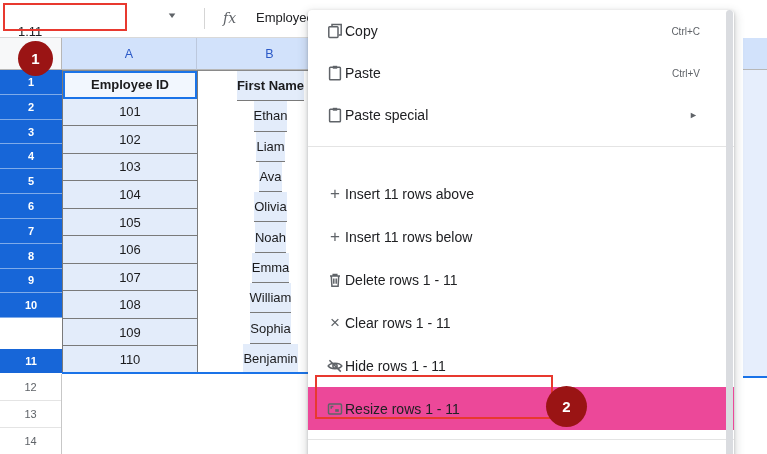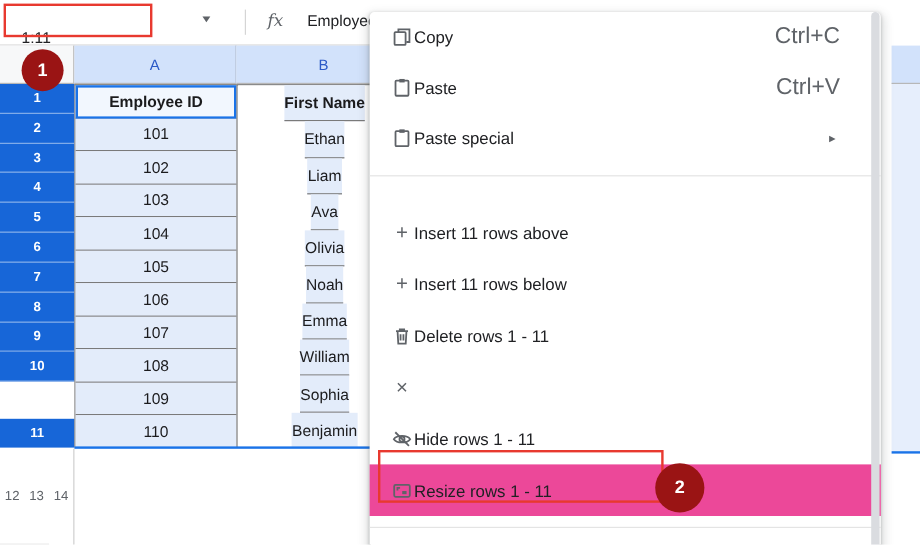--- a/index.html
+++ b/index.html
@@ -26,37 +26,37 @@
   .rowheads .rh { flex:1; background:#1766d8; color:#fff; font-size:11px; font-weight:bold; display:flex; align-items:center; justify-content:center; border-bottom:1px solid rgba(255,255,255,.45); }
   .rowheads .rh:last-child { border-bottom:none;margin-top:31px; }
   .colstack { position:absolute; top:70px; height:303px; display:flex; flex-direction:column; border-left:1px solid #7a7a7a; border-top:1px solid #8a8a8a; z-index:1; }
   .colstack.a { left:62px; width:135px; }
   .colstack.b { left:197px; width:146px;align-items:center; }
   .colstack .cell { flex:1; background:#e3ecfa; border-bottom:1px solid #7a7a7a; display:flex; align-items:center; justify-content:center; font-size:13px; color:#1b1b1d; }
   .colstack .cell:last-child { border-bottom:none; }
   .cell.hdr { font-weight:bold; }
   .cell.active { outline:2px solid #1a73e8; outline-offset:-2px; background:#f2f7fe; }
   .sel-bottom { position:absolute; left:62px; top:372px; width:281px; height:2px; background:#1a73e8; z-index:1; }
-  .extra-rowheads { position:absolute; left:0; top:374px; width:62px; height:80px; display:flex; flex-direction:row; border-right:1px solid #c7c7c7; z-index:1; }
+  .extra-rowheads { position:absolute; left:0; top:374px; width:62px; height:80px; display:flex; flex-direction:column; border-right:1px solid #c7c7c7; z-index:1; }
   .extra-rowheads .rh { flex:1; background:#fff; color:#5f6368; font-size:11px; display:flex; align-items:center; justify-content:center; border-bottom:1px solid #e4e4e4; }
   .extra-rowheads .rh:last-child { border-bottom:none; }
   
   .strip-head { position:absolute; left:743px; top:38px; width:24px; height:32px; background:#d2e2fb; border-bottom:1px solid #b7b7b7; z-index:1; }
   .strip-body { position:absolute; left:743px; top:70px; width:24px; height:306px; background:#e6eefc; z-index:1; }
   .strip-sel { position:absolute; left:743px; top:376px; width:24px; height:2px; background:#1a73e8; z-index:1; }
   
   .menu { position:absolute; left:308px; top:10px; width:426px; height:460px; background:#fff; z-index:5;
           border-radius:4px 4px 0 0; box-shadow:0 1px 3px rgba(60,64,67,.3), 0 4px 8px 3px rgba(60,64,67,.15); }
   .mi { height:42px; display:flex; align-items:center; cursor:default; }
   .mi.tall { height:43px; }
   .mi.hover { background:#ec4899; }
   .mic { width:20px; margin-left:17px; display:flex; align-items:center; justify-content:center; color:#5f6368; }
   .mic .glyph { font-size:17px; line-height:1; color:#5f6368; }
   .mil { font-size:14px; color:#202124; }
-  .mis { margin-left:auto; margin-right:34px; font-size:19px; color:#5f6368; }
+  .mis { margin-left:auto; margin-right:34px; font-size:10px; color:#5f6368; }
   .mi .sub { margin-left:auto; margin-right:36px; font-size:9px; color:#5f6368; }
   .mdiv { height:26px; }
   .mdiv .line { height:1px; background:#e4e4e4; margin-top:10px; }
   .mdiv.end .line { margin-top:9px; }
   .mscroll { position:absolute; left:418px; top:0; width:7px; height:100%; background:#dadce0; border-radius:4px; }
   svg.ic { width:18px; height:18px; stroke:#5f6368; fill:none; stroke-width:1.5; }
   
   .ann-rect { position:absolute; border:2px solid #e8392f; z-index:10; pointer-events:none; }
   .ann-rect.r1 { left:3px; top:3px; width:124px; height:28px; }
   .ann-rect.r2 { left:315px; top:375px; width:238px; height:44px; }
@@ -196,20 +196,21 @@
             <path d="M4 5 h10 M7.2 5 V3.5 h3.6 V5 M5.3 5 l.6 10.3 h6.2 l.6 -10.3 M7.8 7.6 v5.2 M10.2 7.6 v5.2"></path>
           </svg>
       </span>
       <span class="mil">Delete rows 1 - 11</span>
     </div>
 
     <div class="mi tall">
       <span class="mic">
           <span class="glyph">×</span>
         </span>
+      <span class="mil">Clear rows 1 - 11</span>
     </div>
 
     <div class="mi tall">
       <span class="mic">
         <svg class="ic" viewBox="0 0 18 18">
             <path d="M2.2 9 C4.6 5.4 13.4 5.4 15.8 9 C13.4 12.6 4.6 12.6 2.2 9 Z"></path>
             <circle cx="9" cy="9" r="2.1"></circle>
             <path d="M3.4 3.2 L14.8 14.6"></path>
           </svg>
       </span>

